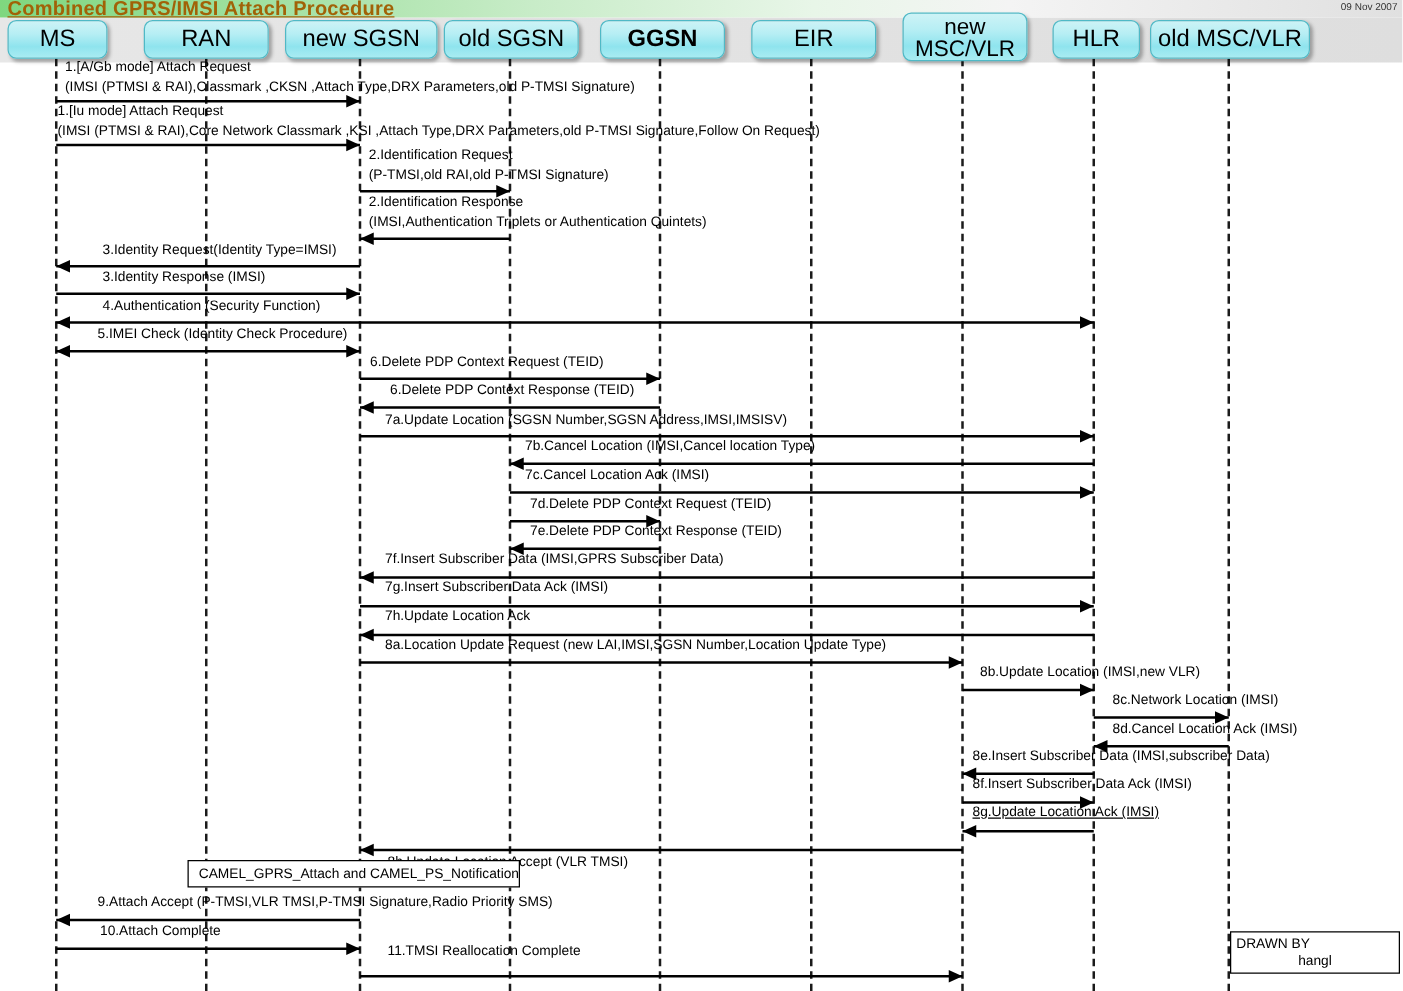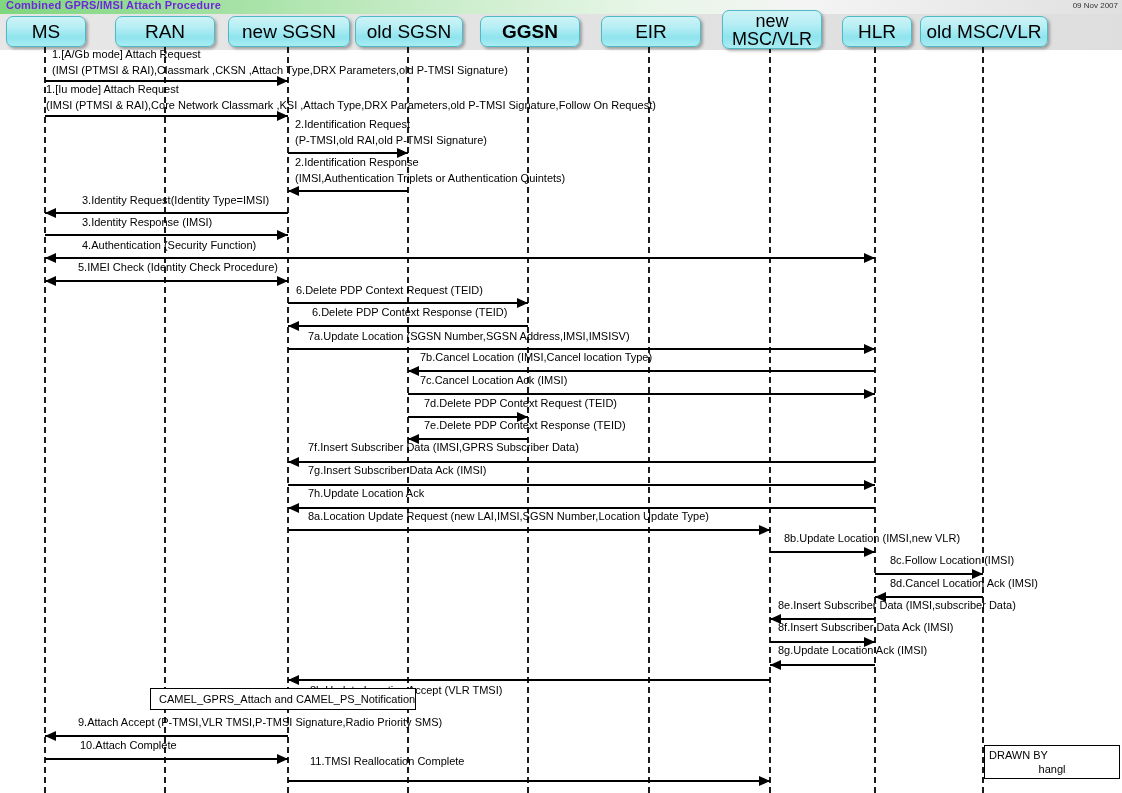--- a/index.html
+++ b/index.html
@@ -10,23 +10,24 @@
     overflow:hidden;
     position:relative;
   }
   
   #title-bar{
     position:absolute;left:0;top:0;width:1122px;height:14px;
     background:linear-gradient(to right,#7fd77f 0%, #9fe09f 18%, #c8ecc8 38%, #e8f6e8 58%, #f4f4f4 72%, #e0e0e0 100%);
   }
   #title-text{
     position:absolute;left:6px;top:-1px;
-    font-size:11px;font-weight:bold;color:#6d28d9;
+    font-size:16px;font-weight:bold;color:#a16207;
     letter-spacing:0.2px;white-space:nowrap;
     font-family:"Liberation Sans", sans-serif;
+    text-decoration:underline;
   }
   #date-label{
     position:absolute;right:4px;top:1px;
     font-size:8px;color:#333;white-space:nowrap;
     font-family:"Liberation Sans", sans-serif;
   }
   #header-band{
     position:absolute;left:0;top:14px;width:1122px;height:36px;
     background:linear-gradient(to right,#e7e7e7 0%, #e2e2e2 55%, #dedede 100%);
   }
@@ -237,41 +238,41 @@
       <div class="label" style="left: 308px; top: 510px;">8a.Location Update Request (new LAI,IMSI,SGSN Number,Location Update Type)</div>
     </div>
     <div class="msg" style="left: 0px; top: 0px; width: 1122px; height: 0px;">
       <div class="line" style="left: 770px; top: 551px; width: 105px;"></div>
       <div class="arrowhead right" style="top: 547px; left: 864px;"></div>
       <div class="label" style="left: 784px; top: 532px;">8b.Update Location (IMSI,new VLR)</div>
     </div>
     <div class="msg" style="left: 0px; top: 0px; width: 1122px; height: 0px;">
       <div class="line" style="left: 875px; top: 573px; width: 108px;"></div>
       <div class="arrowhead right" style="top: 569px; left: 972px;"></div>
-      <div class="label" style="left: 890px; top: 554px;">8c.Follow Location (IMSI)</div>
+      <div class="label" style="left: 890px; top: 554px;">8c.Network Location (IMSI)</div>
     </div>
     <div class="msg" style="left: 0px; top: 0px; width: 1122px; height: 0px;">
       <div class="line" style="left: 875px; top: 596px; width: 108px;"></div>
       <div class="arrowhead left" style="top: 592px; left: 875px;"></div>
       <div class="label" style="left: 890px; top: 577px;">8d.Cancel Location Ack (IMSI)</div>
     </div>
     <div class="msg" style="left: 0px; top: 0px; width: 1122px; height: 0px;">
       <div class="line" style="left: 770px; top: 618px; width: 105px;"></div>
       <div class="arrowhead left" style="top: 614px; left: 770px;"></div>
       <div class="label" style="left: 778px; top: 599px;">8e.Insert Subscriber Data (IMSI,subscriber Data)</div>
     </div>
     <div class="msg" style="left: 0px; top: 0px; width: 1122px; height: 0px;">
       <div class="line" style="left: 770px; top: 641px; width: 105px;"></div>
       <div class="arrowhead right" style="top: 637px; left: 864px;"></div>
       <div class="label" style="left: 778px; top: 621px;">8f.Insert Subscriber Data Ack (IMSI)</div>
     </div>
     <div class="msg" style="left: 0px; top: 0px; width: 1122px; height: 0px;">
       <div class="line" style="left: 770px; top: 664px; width: 105px;"></div>
       <div class="arrowhead left" style="top: 660px; left: 770px;"></div>
-      <div class="label" style="left: 778px; top: 644px;">8g.Update Location Ack (IMSI)</div>
+      <div class="label" style="left: 778px; top: 644px; text-decoration: underline;">8g.Update Location Ack (IMSI)</div>
     </div>
     <div class="msg" style="left: 0px; top: 0px; width: 1122px; height: 0px;">
       <div class="line" style="left: 288px; top: 679px; width: 482px;"></div>
       <div class="arrowhead left" style="top: 675px; left: 288px;"></div>
       <div class="label" style="left: 310px; top: 661px; margin-top: 23px;">8h.Update Location Accept (VLR TMSI)</div>
     </div>
     <div class="msg" style="left: 0px; top: 0px; width: 1122px; height: 0px;">
       <div class="line" style="left: 45px; top: 735px; width: 243px;"></div>
       <div class="arrowhead left" style="top: 731px; left: 45px;"></div>
       <div class="label" style="left: 78px; top: 716px;">9.Attach Accept (P-TMSI,VLR TMSI,P-TMSI Signature,Radio Priority SMS)</div>

